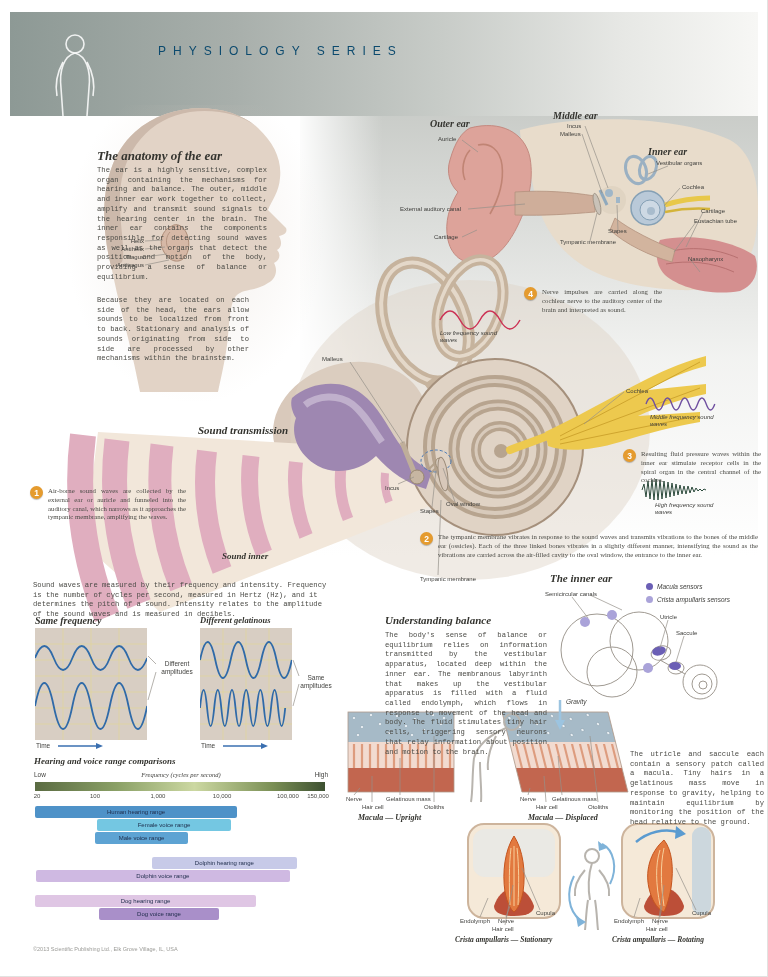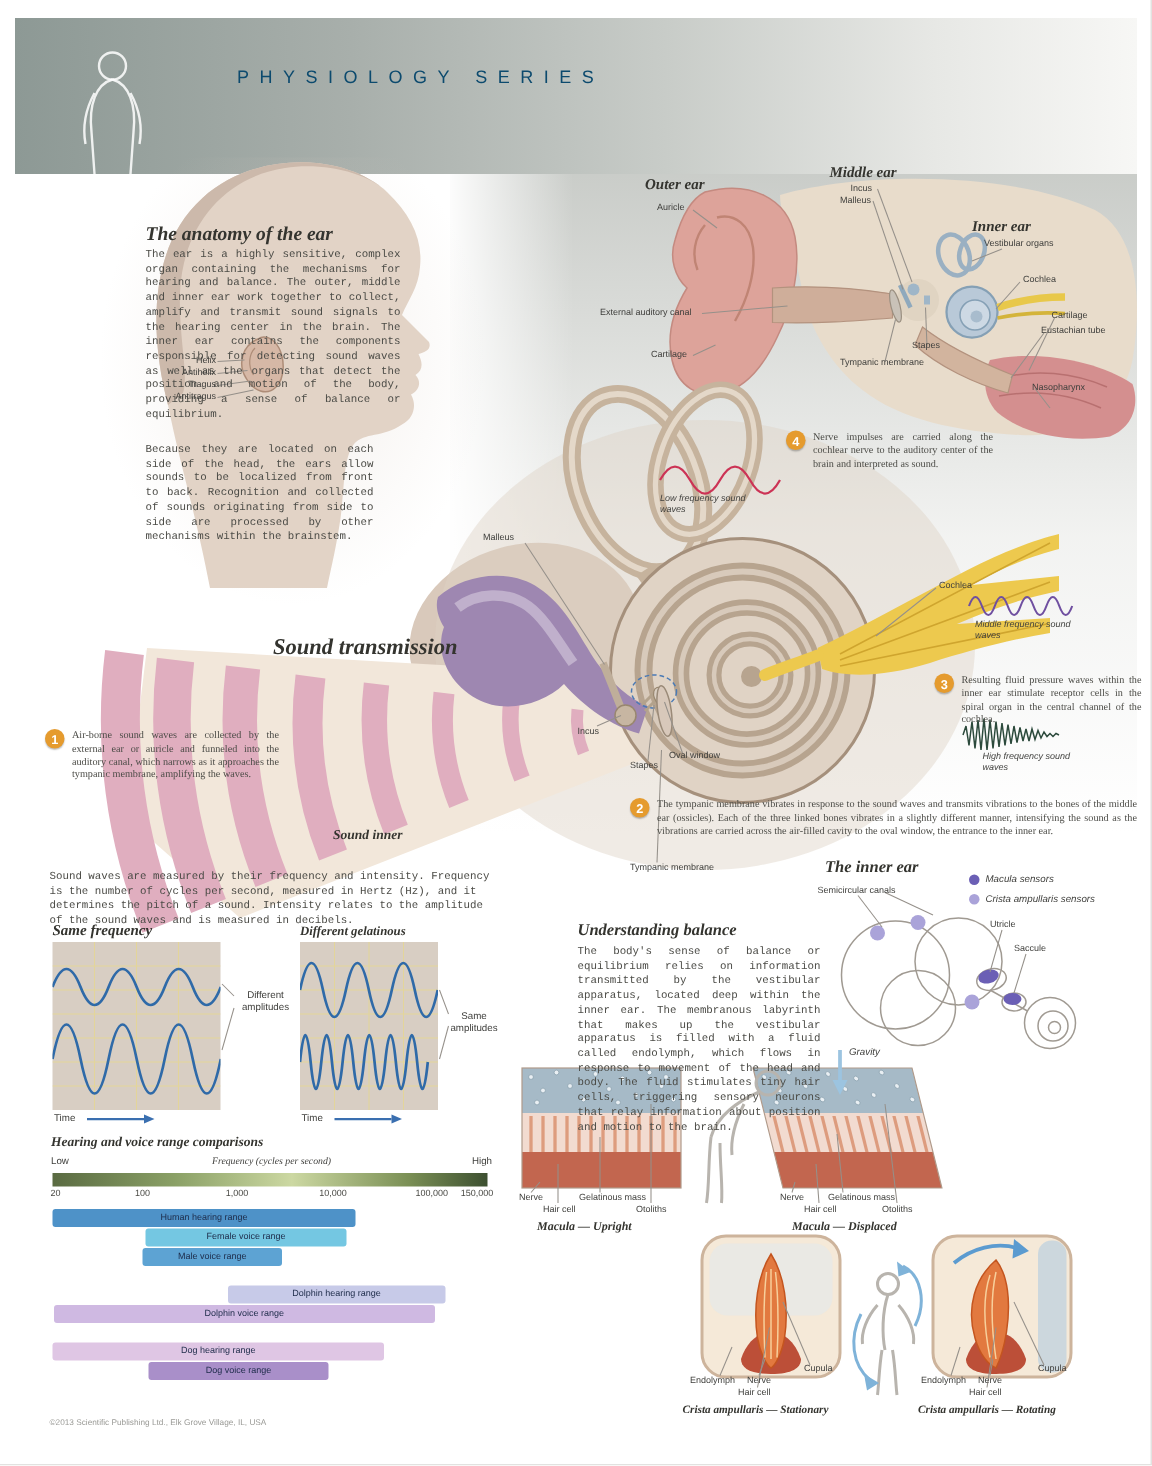--- a/index.html
+++ b/index.html
@@ -388,39 +388,39 @@
         <line x1="696" y1="910" x2="676" y2="868"></line>
     </g>
   </svg>
 
   <div class="sheading" style="left:97px;top:148px;font-size:13px">The anatomy of the ear</div>
   <div class="para" style="left:97px;top:166px;width:170px">The ear is a highly sensitive, complex organ containing the mechanisms for hearing and balance. The outer, middle and inner ear work together to collect, amplify and transmit sound signals to the hearing center in the brain. The inner ear contains the components responsible for detecting sound waves as well as the organs that detect the position and motion of the body, providing a sense of balance or equilibrium.</div>
   <div class="lbl r" style="left:92px;top:238px;width:52px">Helix</div>
   <div class="lbl r" style="left:84px;top:246px;width:60px">Antihelix</div>
   <div class="lbl r" style="left:92px;top:254px;width:52px">Tragus</div>
   <div class="lbl r" style="left:80px;top:262px;width:64px">Antitragus</div>
-  <div class="para" style="left:97px;top:296px;width:152px">Because they are located on each side of the head, the ears allow sounds to be localized from front to back. Recognition and collected of sounds originating from side to side are processed by other mechanisms within the brainstem.</div>
+  <div class="para" style="left:97px;top:296px;width:152px">Because they are located on each side of the head, the ears allow sounds to be localized from front to back. Stationary and analysis of sounds originating from side to side are processed by other mechanisms within the brainstem.</div>
 
   <div class="sheading" style="left:430px;top:118px;font-size:10px">Outer ear</div>
   <div class="lbl" style="left:438px;top:136px">Auricle</div>
   <div class="lbl" style="left:400px;top:206px">External auditory canal</div>
   <div class="lbl" style="left:434px;top:234px">Cartilage</div>
   <div class="sheading" style="left:553px;top:110px;font-size:10px">Middle ear</div>
   <div class="lbl" style="left:567px;top:123px">Incus</div>
   <div class="lbl" style="left:560px;top:131px">Malleus</div>
   <div class="lbl" style="left:560px;top:239px">Tympanic membrane</div>
   <div class="lbl" style="left:608px;top:228px">Stapes</div>
   <div class="sheading" style="left:648px;top:146px;font-size:10px">Inner ear</div>
   <div class="lbl" style="left:656px;top:160px">Vestibular organs</div>
   <div class="lbl" style="left:682px;top:184px">Cochlea</div>
   <div class="lbl" style="left:701px;top:208px">Cartilage</div>
   <div class="lbl" style="left:694px;top:218px">Eustachian tube</div>
   <div class="lbl" style="left:688px;top:256px">Nasopharynx</div>
 
-  <div class="sheading" style="left:182px;top:424px;font-size:15px">Sound transmission</div>
+  <div class="sheading" style="left:198px;top:424px;font-size:11px">Sound transmission</div>
   <div class="sheading" style="left:222px;top:551px;font-size:9px">Sound inner</div>
   <div class="lbl" style="left:322px;top:356px">Malleus</div>
   <div class="lbl" style="left:385px;top:485px">Incus</div>
   <div class="lbl" style="left:420px;top:508px">Stapes</div>
   <div class="lbl" style="left:446px;top:501px">Oval window</div>
   <div class="lbl" style="left:626px;top:388px">Cochlea</div>
   <div class="lbl it" style="left:440px;top:330px;width:70px">Low frequency sound waves</div>
   <div class="lbl it" style="left:650px;top:414px;width:66px">Middle frequency sound waves</div>
   <div class="lbl it" style="left:655px;top:502px;width:62px">High frequency sound waves</div>
   <div class="lbl" style="left:420px;top:576px;width:60px">Tympanic membrane</div>
@@ -494,20 +494,21 @@
   <div class="lbl" style="left:362px;top:804px">Hair cell</div>
   <div class="lbl" style="left:386px;top:796px">Gelatinous mass</div>
   <div class="lbl" style="left:424px;top:804px">Otoliths</div>
   <div class="sheading" style="left:358px;top:813px;font-size:8px">Macula — Upright</div>
   <div class="lbl it" style="left:566px;top:698px;font-size:6.5px">Gravity</div>
   <div class="lbl" style="left:520px;top:796px">Nerve</div>
   <div class="lbl" style="left:536px;top:804px">Hair cell</div>
   <div class="lbl" style="left:552px;top:796px">Gelatinous mass</div>
   <div class="lbl" style="left:588px;top:804px">Otoliths</div>
   <div class="sheading" style="left:528px;top:813px;font-size:8px">Macula — Displaced</div>
+  <div class="para" style="left:630px;top:750px;width:134px">The utricle and saccule each contain a sensory patch called a macula. Tiny hairs in a gelatinous mass move in response to gravity, helping to maintain equilibrium by monitoring the position of the head relative to the ground.</div>
 
   <div class="lbl" style="left:460px;top:918px">Endolymph</div>
   <div class="lbl" style="left:498px;top:918px">Nerve</div>
   <div class="lbl" style="left:492px;top:926px">Hair cell</div>
   <div class="lbl" style="left:536px;top:910px">Cupula</div>
   <div class="sheading" style="left:455px;top:935px;font-size:7.5px">Crista ampullaris — Stationary</div>
   <div class="lbl" style="left:614px;top:918px">Endolymph</div>
   <div class="lbl" style="left:652px;top:918px">Nerve</div>
   <div class="lbl" style="left:646px;top:926px">Hair cell</div>
   <div class="lbl" style="left:692px;top:910px">Cupula</div>

